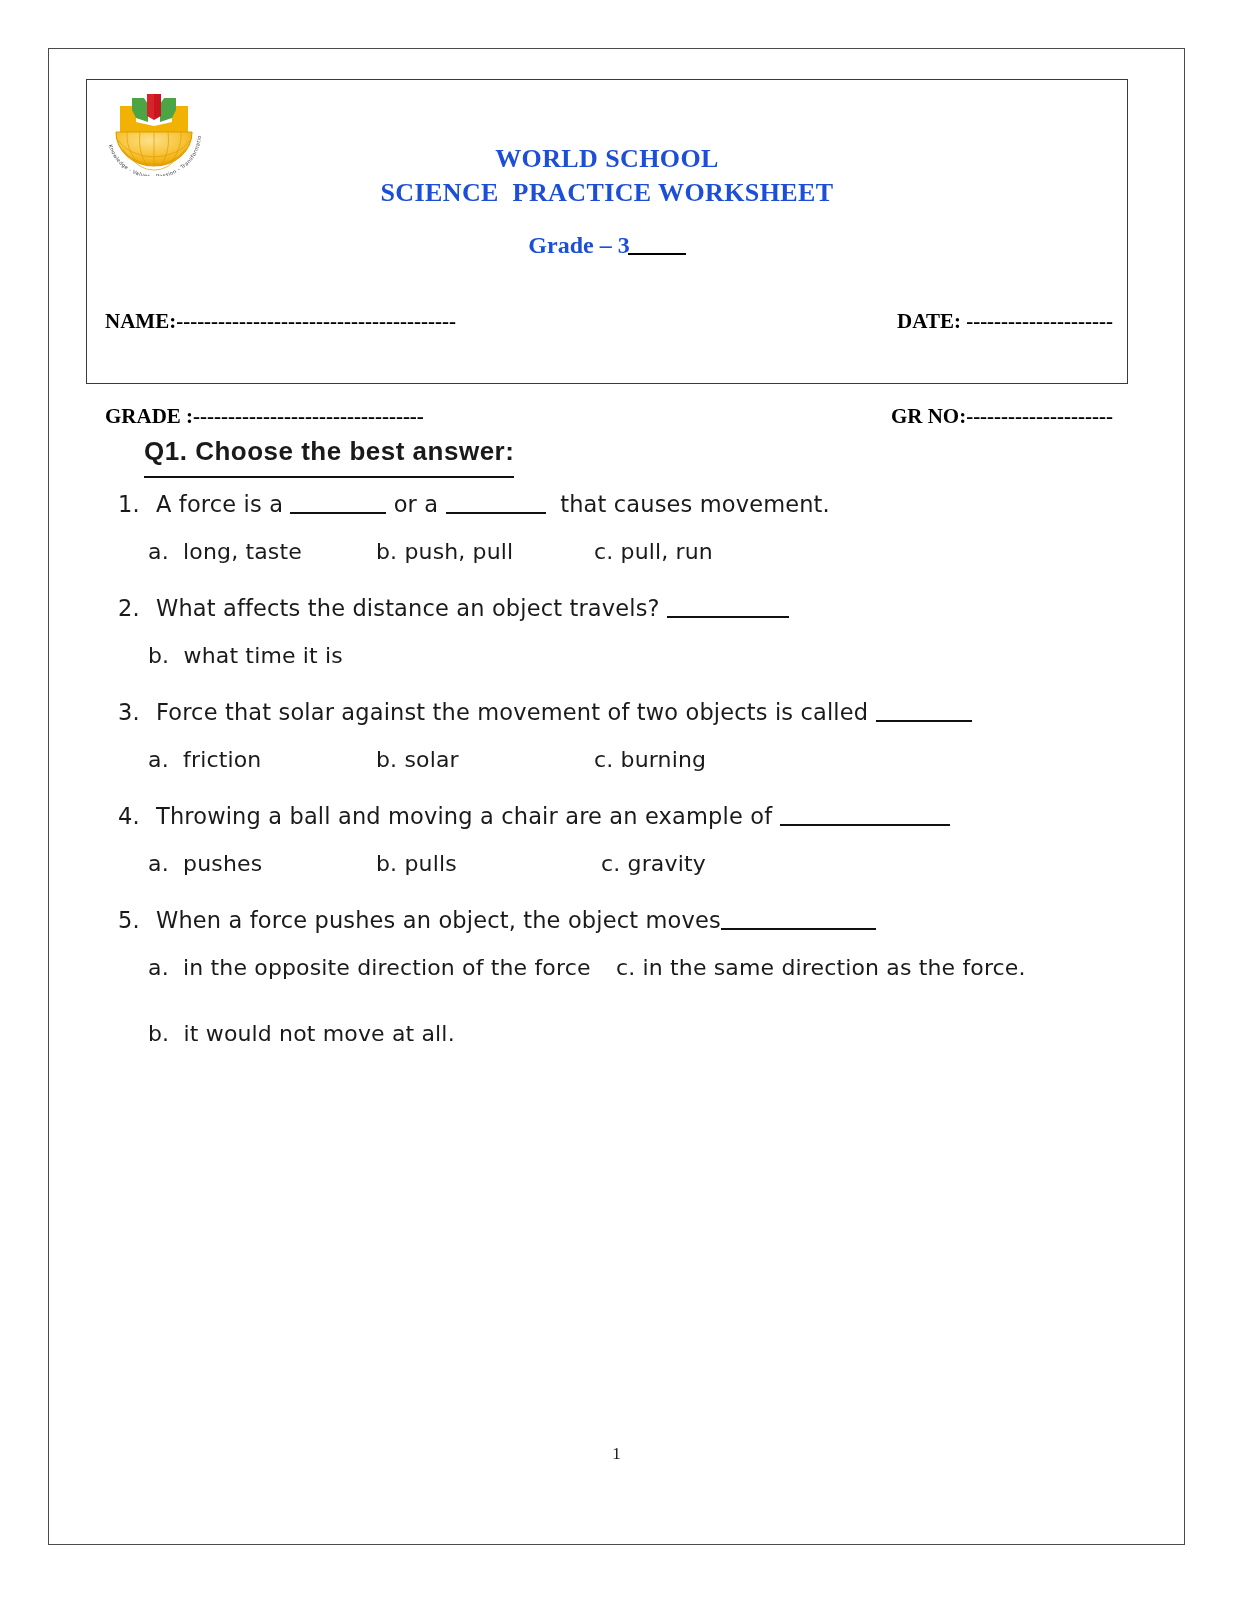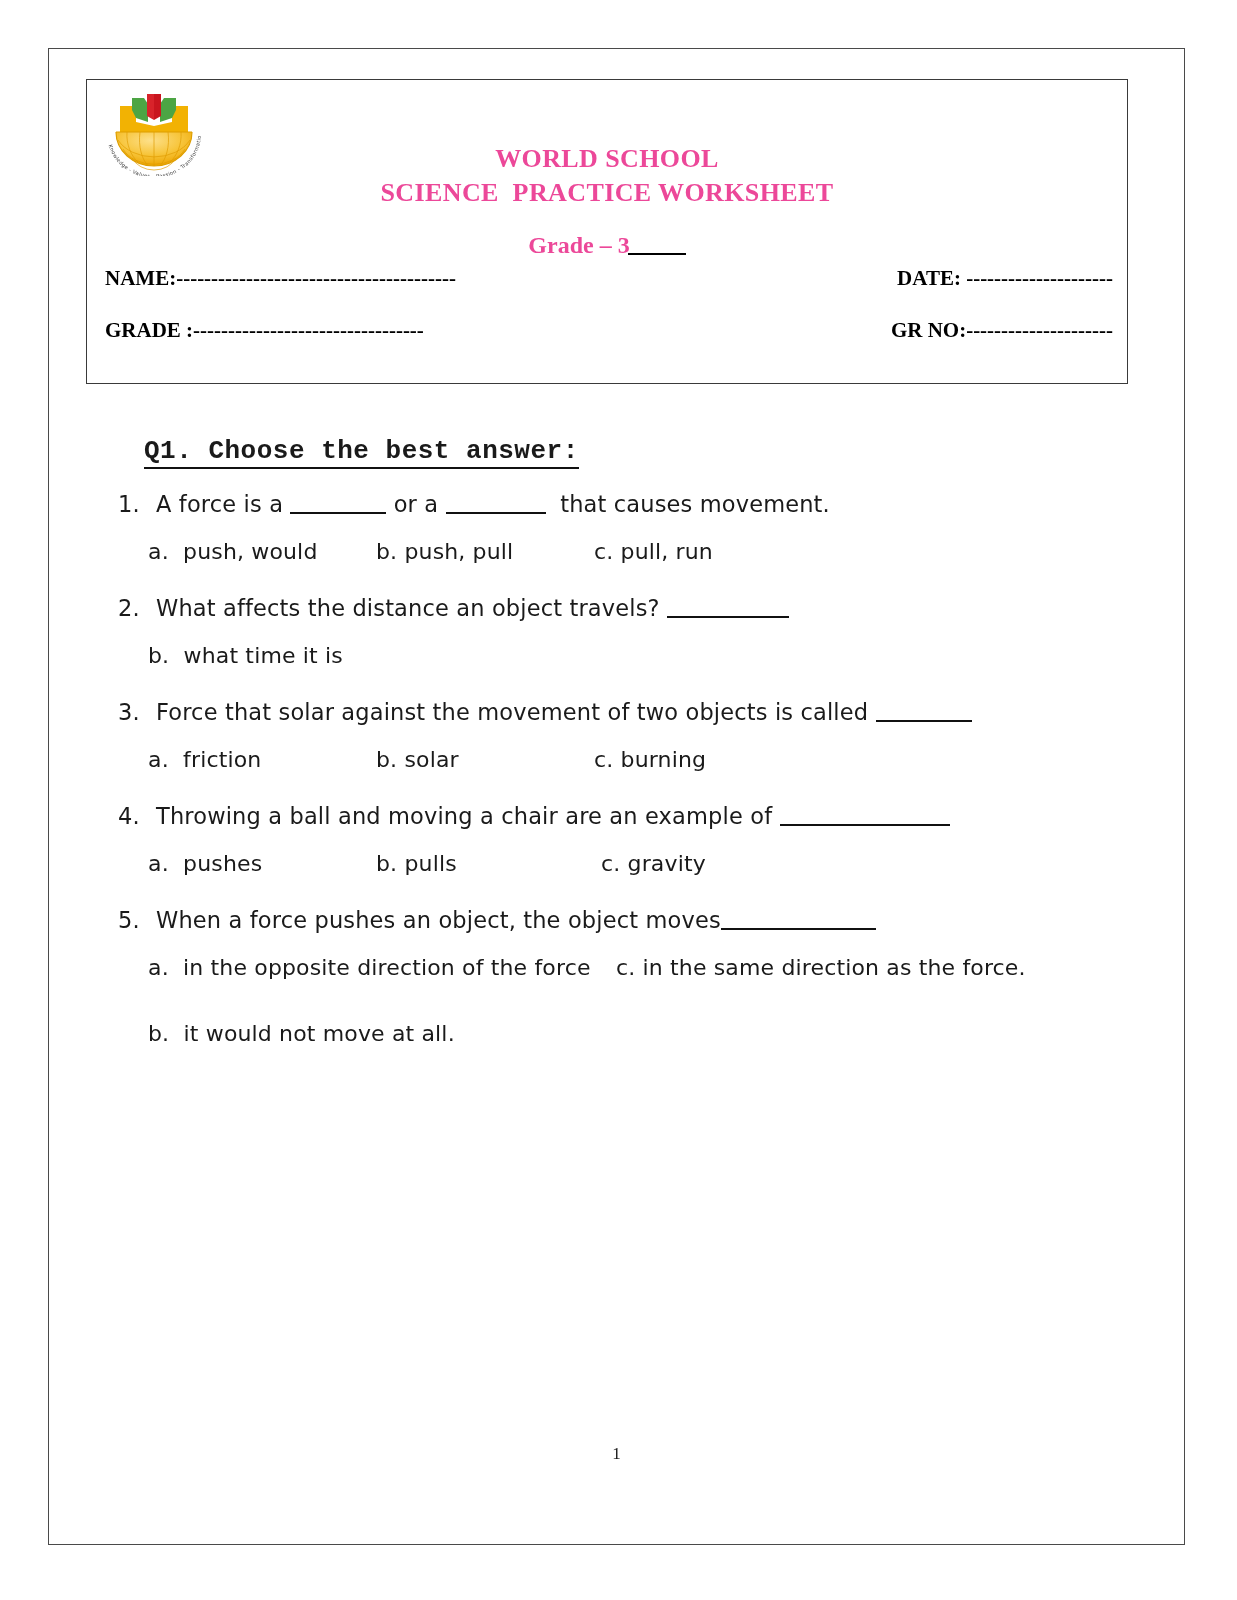--- a/index.html
+++ b/index.html
@@ -49,21 +49,21 @@
 
   
   .title-block {
     position: absolute;
     left: 0;
     top: 62px;
     width: 100%;
     text-align: center;
     font-family: "Liberation Serif", serif;
     font-weight: bold;
-    color: #ec4899;
+    color: #1d4ed8;
   }
   .title-line1 {
     font-size: 26px;
     letter-spacing: 0.4px;
     line-height: 34px;
   }
   .title-line2 {
     font-size: 26px;
     letter-spacing: 0.4px;
     line-height: 34px;
@@ -90,20 +90,21 @@
     top: 186px;
     width: 100%;
     font-family: "Liberation Serif", serif;
     font-weight: bold;
     font-size: 21px;
     color: #000;
   }
   .field-row {
     position: relative;
     height: 52px;
+    margin-top: 43px;
   }
   .field-left {
     position: absolute;
     left: 18px;
     top: 0;
     white-space: nowrap;
   }
   .field-right {
     position: absolute;
     right: 14px;
@@ -122,24 +123,24 @@
   }
 
   .q-heading {
     position: absolute;
     left: 58px;
     top: 27px;
     font-size: 26px;
     font-weight: bold;
     letter-spacing: 0.5px;
     border-bottom: 2.2px solid #111;
-    padding-bottom: 1px;
+    padding-bottom: 9px;
     display: inline-block;
     white-space: pre;
-    font-family: Liberation Mono, monospace;
+    font-family: Liberation Sans, sans-serif;
   }
 
   .q-list {
     position: absolute;
     left: 0;
     top: 78px;
     width: 100%;
   }
 
   .question {
@@ -275,21 +276,21 @@
       <div class="question">
         <div class="q-stem">
           <span class="q-num">1.</span>
           <span>A force is a</span>
           <span class="blank blank-w1"></span>
           <span>or a</span>
           <span class="blank blank-w2"></span>
           &nbsp;<span>that causes movement.</span>
         </div>
         <div class="opt-row">
-          <span class="opt" style="left:62px"><span>a.</span>&nbsp;&nbsp;<span>push, would</span></span>
+          <span class="opt" style="left:62px"><span>a.</span>&nbsp;&nbsp;<span>long, taste</span></span>
           <span class="opt" style="left:290px"><span>b.</span>&nbsp;<span>push, pull</span></span>
           <span class="opt" style="left:508px"><span>c.</span>&nbsp;<span>pull, run</span></span>
         </div>
       </div>
 
       <div class="question">
         <div class="q-stem">
           <span class="q-num">2.</span>
           <span>What affects the distance an object travels?</span>
           <span class="blank blank-w3"></span>

